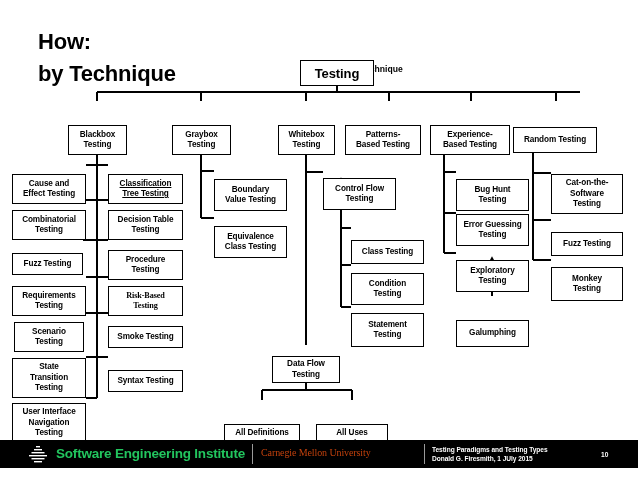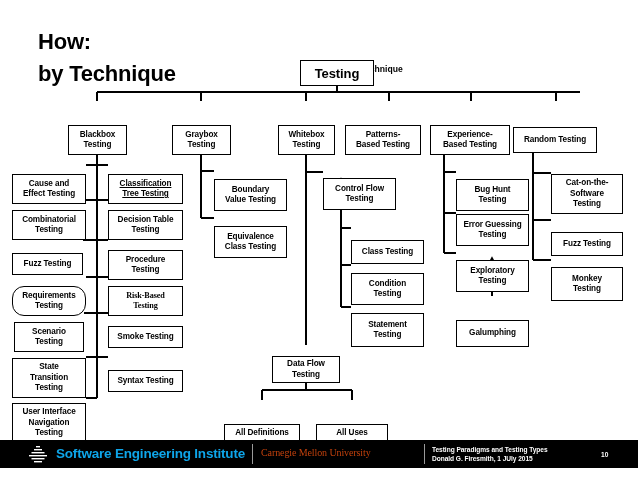--- a/index.html
+++ b/index.html
@@ -65,21 +65,21 @@
     left:0; top:440px;
     width:638px;height:28px;
     background:#000;
     z-index:5;
   }
   .footer .sei-logo{
     position:absolute;left:27px;top:4px;width:22px;height:20px;
   }
   .footer .sei-name{
     position:absolute;left:56px;top:6px;
-    color:#0ea5e9;font-size:13.5px;font-weight:bold;
+    color:#22c55e;font-size:13.5px;font-weight:bold;
     letter-spacing:-0.2px;white-space:nowrap;
   }
   .footer .divider1{position:absolute;left:252px;top:4px;width:1px;height:20px;background:#9a9a9a;}
   .footer .cmu-name{
     position:absolute;left:261px;top:7px;
     color:#c2410c;font-family:"Liberation Serif", serif;
     font-size:10px;letter-spacing:-0.1px;white-space:nowrap;
   }
   .footer .divider2{position:absolute;left:424px;top:4px;width:1px;height:20px;background:#9a9a9a;}
   .footer .doc-line1{
@@ -190,21 +190,21 @@
 Based Testing</div>
   <div class="node" style="left:430px;top:101px;width:80px;height:30px;">Experience-
 Based Testing</div>
   <div class="node" style="left:12px;top:150px;width:74px;height:30px;">Cause and
 Effect Testing</div>
 
   <div class="node" style="left:513px;top:103px;width:84px;height:26px;">Random Testing</div>
   <div class="node" style="left:12px;top:186px;width:74px;height:30px;">Combinatorial
 Testing</div>
   <div class="node" style="left:12px;top:229px;width:71px;height:22px;">Fuzz Testing</div>
-  <div class="node" style="left:12px;top:262px;width:74px;height:30px;border-radius:12px;">Requirements
+  <div class="node" style="left:12px;top:262px;width:74px;height:30px;">Requirements
 Testing</div>
   <div class="node" style="left:14px;top:298px;width:70px;height:30px;">Scenario
 Testing</div>
   <div class="node" style="left:12px;top:334px;width:74px;height:40px;">State
 Transition
 Testing</div>
   <div class="node" style="left:12px;top:379px;width:74px;height:40px;">User Interface
 Navigation
 Testing</div>
 

